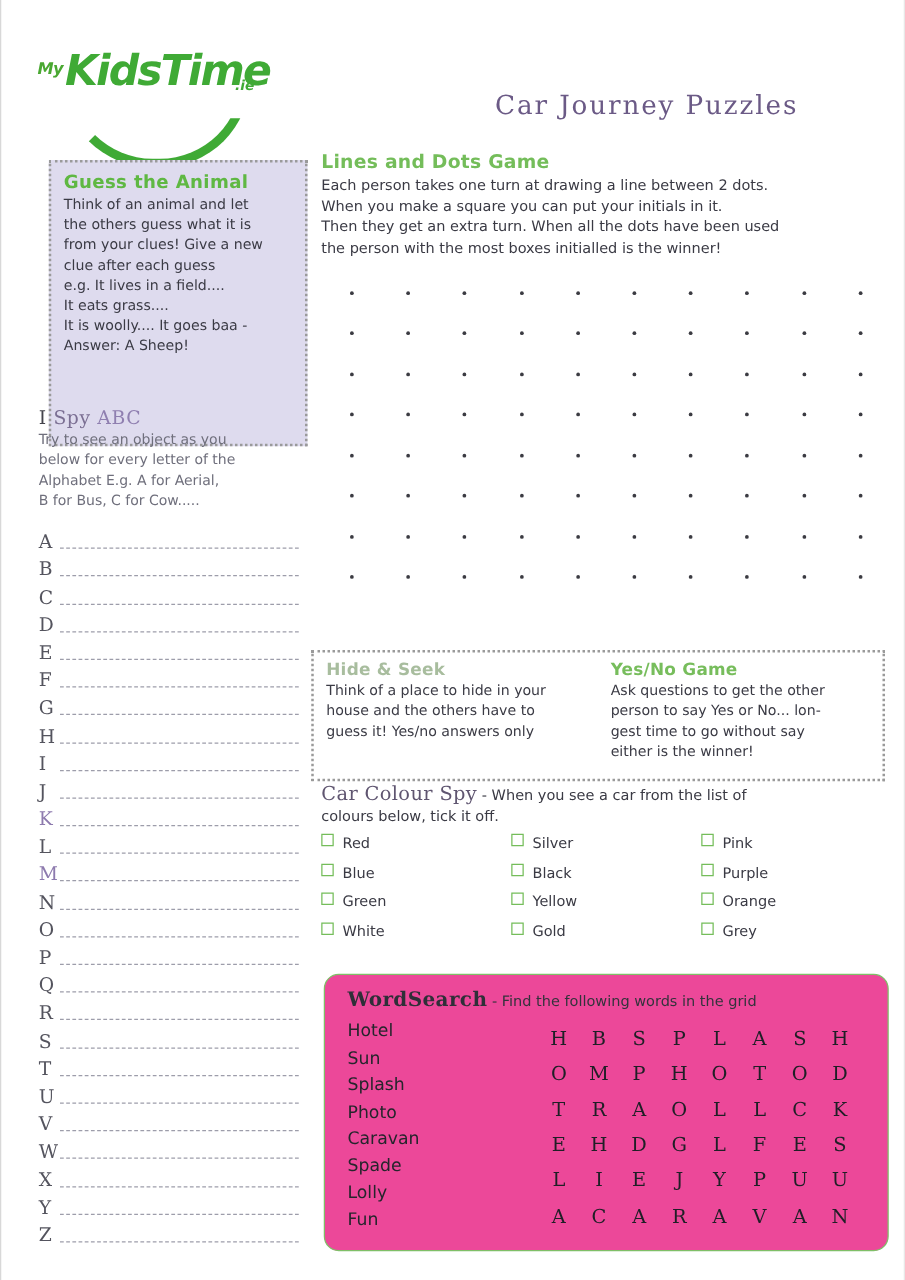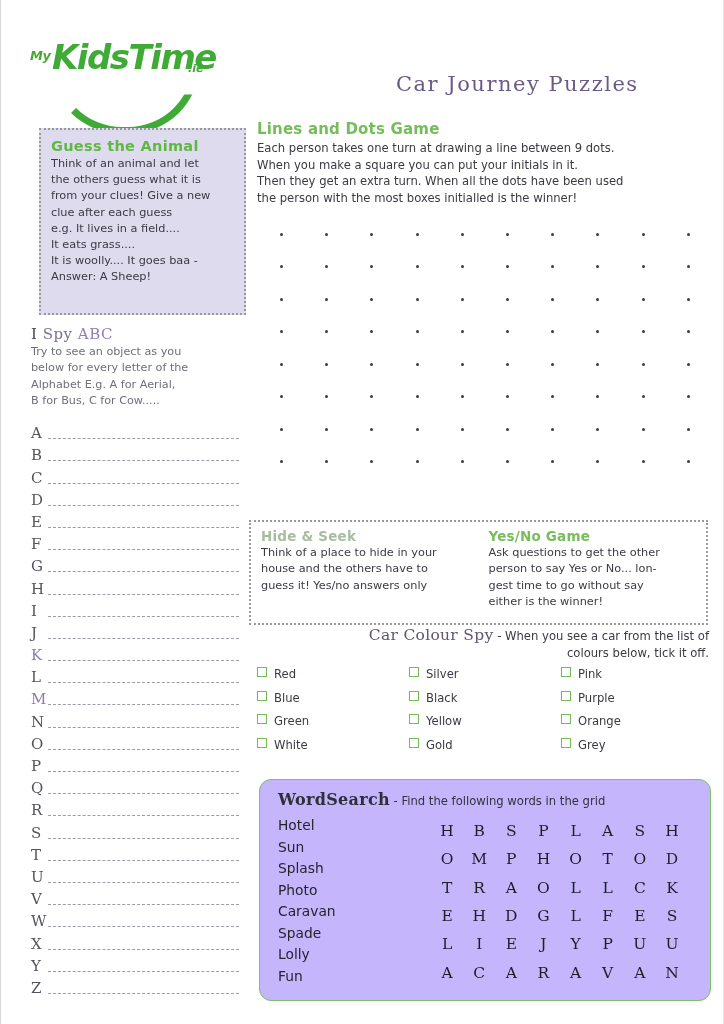--- a/index.html
+++ b/index.html
@@ -76,21 +76,21 @@
     font-size: 21px;
     color: #6b5a86;
     letter-spacing: 1.5px;
     white-space: nowrap;
   }
 
   
   .guess-box {
     position: absolute;
     left: 38px; top: 128px;
-    width: 207px; height: 187px;
+    width: 207px; height: 229px;
     background: #dedbee;
     border: 2px dotted #9a9a9a;
     padding: 8px 8px 6px 10px;
   }
   .guess-title {
     font-family: "DejaVu Sans", sans-serif;
     font-size: 14.5px;
     font-weight: bold;
     color: #5fb843;
     letter-spacing: 0.3px;
@@ -224,21 +224,20 @@
   .ccs {
     position: absolute;
     left: 256px; top: 627px;
     width: 452px;
   }
   .ccs-head {
     font-family: "DejaVu Sans", sans-serif;
     font-size: 11.6px;
     color: #3a3a44;
     line-height: 16.5px;
-    text-align: right;
   }
   .ccs-title {
     font-family: "DejaVu Serif", serif;
     font-size: 15.5px;
     color: #5f5570;
     letter-spacing: 0.3px;
   }
   .ccs-grid {
     margin-top: 6px;
     display: grid;
@@ -256,21 +255,21 @@
     border: 1.6px solid #74bd5a;
     margin-right: 7px;
     flex: 0 0 10px;
     background: #ffffff;
   }
 
   .wordsearch {
     position: absolute;
     left: 258px; top: 779px;
     width: 452px; height: 222px;
-    background: #c4b5fd;
+    background: #ec4899;
     border: 1.5px solid #7fbf68;
     border-radius: 12px;
     padding: 10px 10px 8px 18px;
   }
   .ws-head {
     font-family: "DejaVu Sans", sans-serif;
     font-size: 11.6px;
     color: #33333c;
     white-space: nowrap;
     margin-bottom: 4px;
@@ -453,21 +452,21 @@
       </div>
       <div class="alpha-row">
         <span class="alpha-letter">Z</span>
         <span class="alpha-rule"></span>
       </div>
     </div>
 
   <div class="lines-dots">
     <div class="ld-title">Lines and Dots Game</div>
     <div class="ld-body">
-      <div>Each person takes one turn at drawing a line between 9 dots.</div>
+      <div>Each person takes one turn at drawing a line between 2 dots.</div>
       <div>When you make a square you can put your initials in it.</div>
       <div>Then they get an extra turn. When all the dots have been used</div>
       <div>the person with the most boxes initialled is the winner!</div>
     </div>
   </div>
 
   <div class="dot-grid" id="dot-grid">
       <div class="dot-cell">
         <div class="dot"></div>
       </div>

